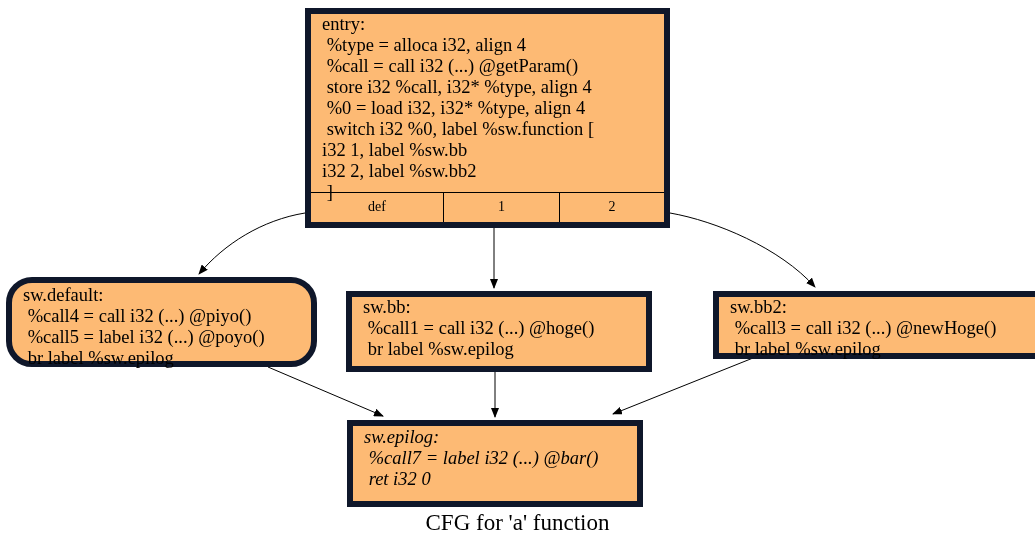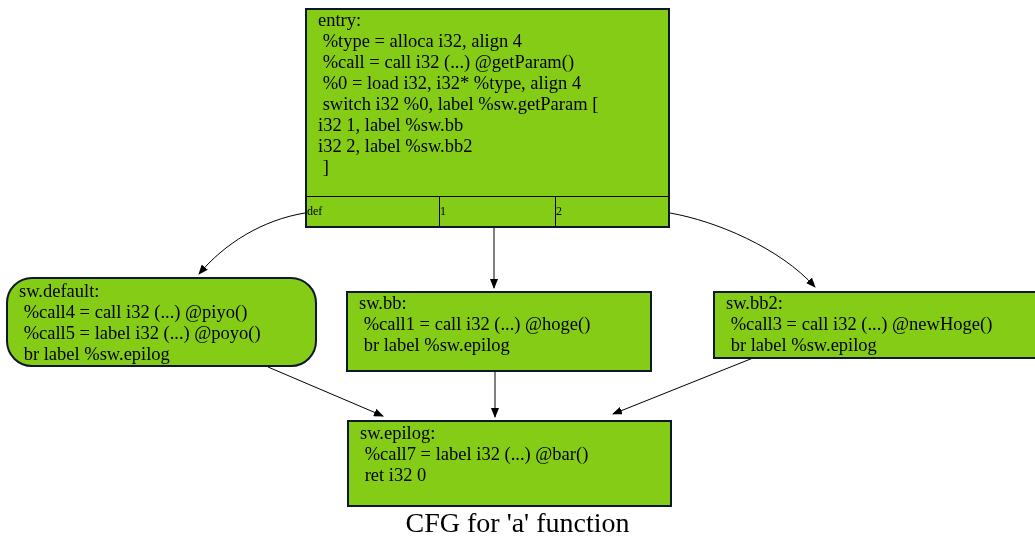--- a/index.html
+++ b/index.html
@@ -14,65 +14,65 @@
   }
   .edges {
     position: absolute;
     left: 0; top: 0;
     width: 1035px; height: 544px;
     pointer-events: none;
   }
   .node {
     position: absolute;
     box-sizing: border-box;
-    background: #84cc16;
-    border: 2px solid #0f172a;
+    background: #fdba74;
+    border: 6px solid #0f172a;
     font-size: 18.5px;
     line-height: 21px;
   }
   .node-text { padding: 0 11px; }
   .line { white-space: pre; }
   .ports {
     position: absolute;
     left: 0; right: 0; bottom: 0;
     height: 30px;
     border-top: 1px solid #000000;
     display: flex;
     box-sizing: border-box;
   }
   .port {
     box-sizing: border-box;
-    text-align: left;
+    text-align: center;
     line-height: 28px;
-    font-size: 12px;
+    font-size: 14px;
   }
   .port + .port { border-left: 1px solid #000000; }
 
   
   .node-entry      { left: 305px; top: 8px;   width: 365px; height: 220px; }
   .node-entry .node-text { padding-top: 0px; }
   .node-sw-default { left: 6px;   top: 277px; width: 311px; height: 90px; border-radius: 26px; }
   .node-sw-default .node-text { padding-top: 2px; }
   .node-sw-bb      { left: 346px; top: 291px; width: 306px; height: 81px; }
   .node-sw-bb .node-text { padding-top: 0px; }
   .node-sw-bb2     { left: 713px; top: 291px; width: 342px; height: 68px; }
   .node-sw-bb2 .node-text { padding-top: 0px; }
-  .node-sw-epilog  { left: 347px; top: 420px; width: 325px; height: 87px; }
+  .node-sw-epilog  { left: 347px; top: 420px; width: 296px; height: 87px; font-style: italic; }
   .node-sw-epilog .node-text { padding-top: 1px; }
 
   .port-def { width: 132px; }
   .port-1   { width: 116px; }
   .port-2   { flex: 1; }
 
   .caption {
     position: absolute;
     left: 0; top: 510px;
     width: 100%;
     text-align: center;
-    font-size: 28px;
+    font-size: 23px;
     line-height: 25px;
   }
 </style>
 </head>
 <body>
 
 <div class="canvas">
 
   <svg class="edges" viewBox="0 0 1035 544" xmlns="http://www.w3.org/2000/svg">
     <defs>
@@ -86,22 +86,23 @@
     <path d="M 268 367 L 383 416" fill="none" stroke="#000000" stroke-width="1" marker-end="url(#arrow)"></path>
     <path d="M 495 356 L 495 417" fill="none" stroke="#000000" stroke-width="1" marker-end="url(#arrow)"></path>
     <path d="M 763 354 L 613 414" fill="none" stroke="#000000" stroke-width="1" marker-end="url(#arrow)"></path>
   </svg>
 
   <div class="node node-entry">
     <div class="node-text">
       <div class="line">entry:</div>
       <div class="line"> %type = alloca i32, align 4</div>
       <div class="line"> %call = call i32 (...) @getParam()</div>
+      <div class="line"> store i32 %call, i32* %type, align 4</div>
       <div class="line"> %0 = load i32, i32* %type, align 4</div>
-      <div class="line"> switch i32 %0, label %sw.getParam [</div>
+      <div class="line"> switch i32 %0, label %sw.function [</div>
       <div class="line">i32 1, label %sw.bb</div>
       <div class="line">i32 2, label %sw.bb2</div>
       <div class="line"> ]</div>
     </div>
     <div class="ports">
       <div class="port port-def">def</div>
       <div class="port port-1">1</div>
       <div class="port port-2">2</div>
     </div>
   </div>

